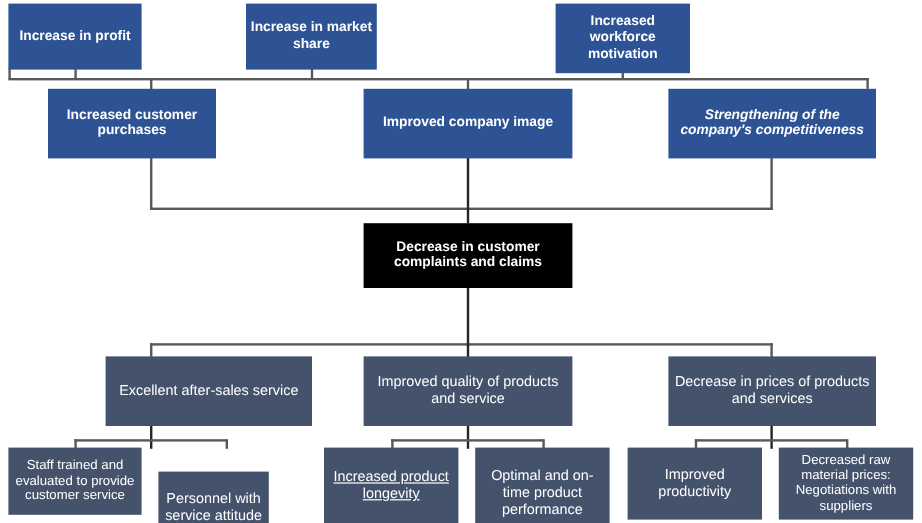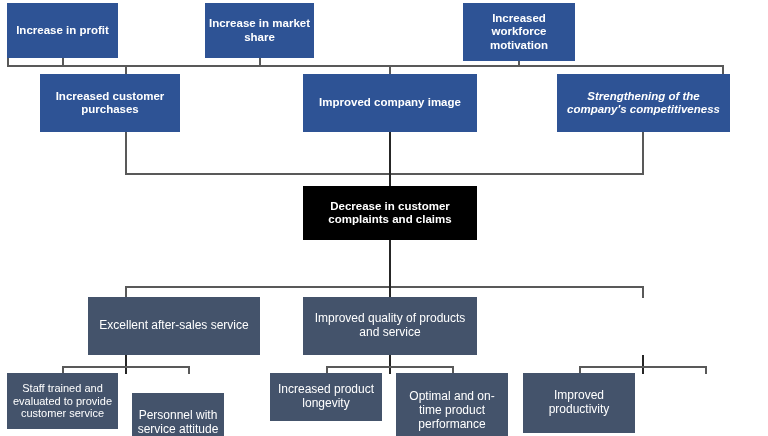--- a/index.html
+++ b/index.html
@@ -135,30 +135,36 @@
   <div class="node lvl-mid" style="left:303px; top:186px; width:174px; height:54px;">
     <span>Decrease in customer complaints and claims</span>
   </div>
 
   <div class="node lvl-low" style="left:40px; top:297px; width:172px; height:58px;margin-left:48px;">
     <span>Excellent after-sales service</span>
   </div>
   <div class="node lvl-low" style="left:303px; top:297px; width:174px; height:58px;align-items:center;">
     <span>Improved quality of products and service</span>
   </div>
+  <div class="node lvl-low" style="left:557px; top:297px; width:173px; height:58px;">
+    <span>Decrease in prices of products and services</span>
+  </div>
 
   <div class="node lvl-low small" style="left:7px; top:373px; width:111px; height:56px;">
     <span>Staff trained and evaluated to provide customer service</span>
   </div>
   <div class="node lvl-low" style="left:132px; top:393px; width:92px; height:60px;">
     <span>Personnel with service attitude</span>
   </div>
-  <div class="node lvl-low" style="left:270px; top:373px; width:112px; height:48px;">
+  <div class="node lvl-low" style="left:270px; top:373px; width:112px; height:64px;text-decoration:underline;">
     <span>Increased product longevity</span>
   </div>
   <div class="node lvl-low" style="left:396px; top:373px; width:112px; height:76px;">
     <span>Optimal and on-time product performance</span>
   </div>
   <div class="node lvl-low" style="left:523px; top:373px; width:112px; height:60px;">
     <span>Improved productivity</span>
   </div>
+  <div class="node lvl-low small" style="left:649px; top:373px; width:112px; height:60px;">
+    <span>Decreased raw material prices: Negotiations with suppliers</span>
+  </div>
 
 </div>
 
 </body></html>

